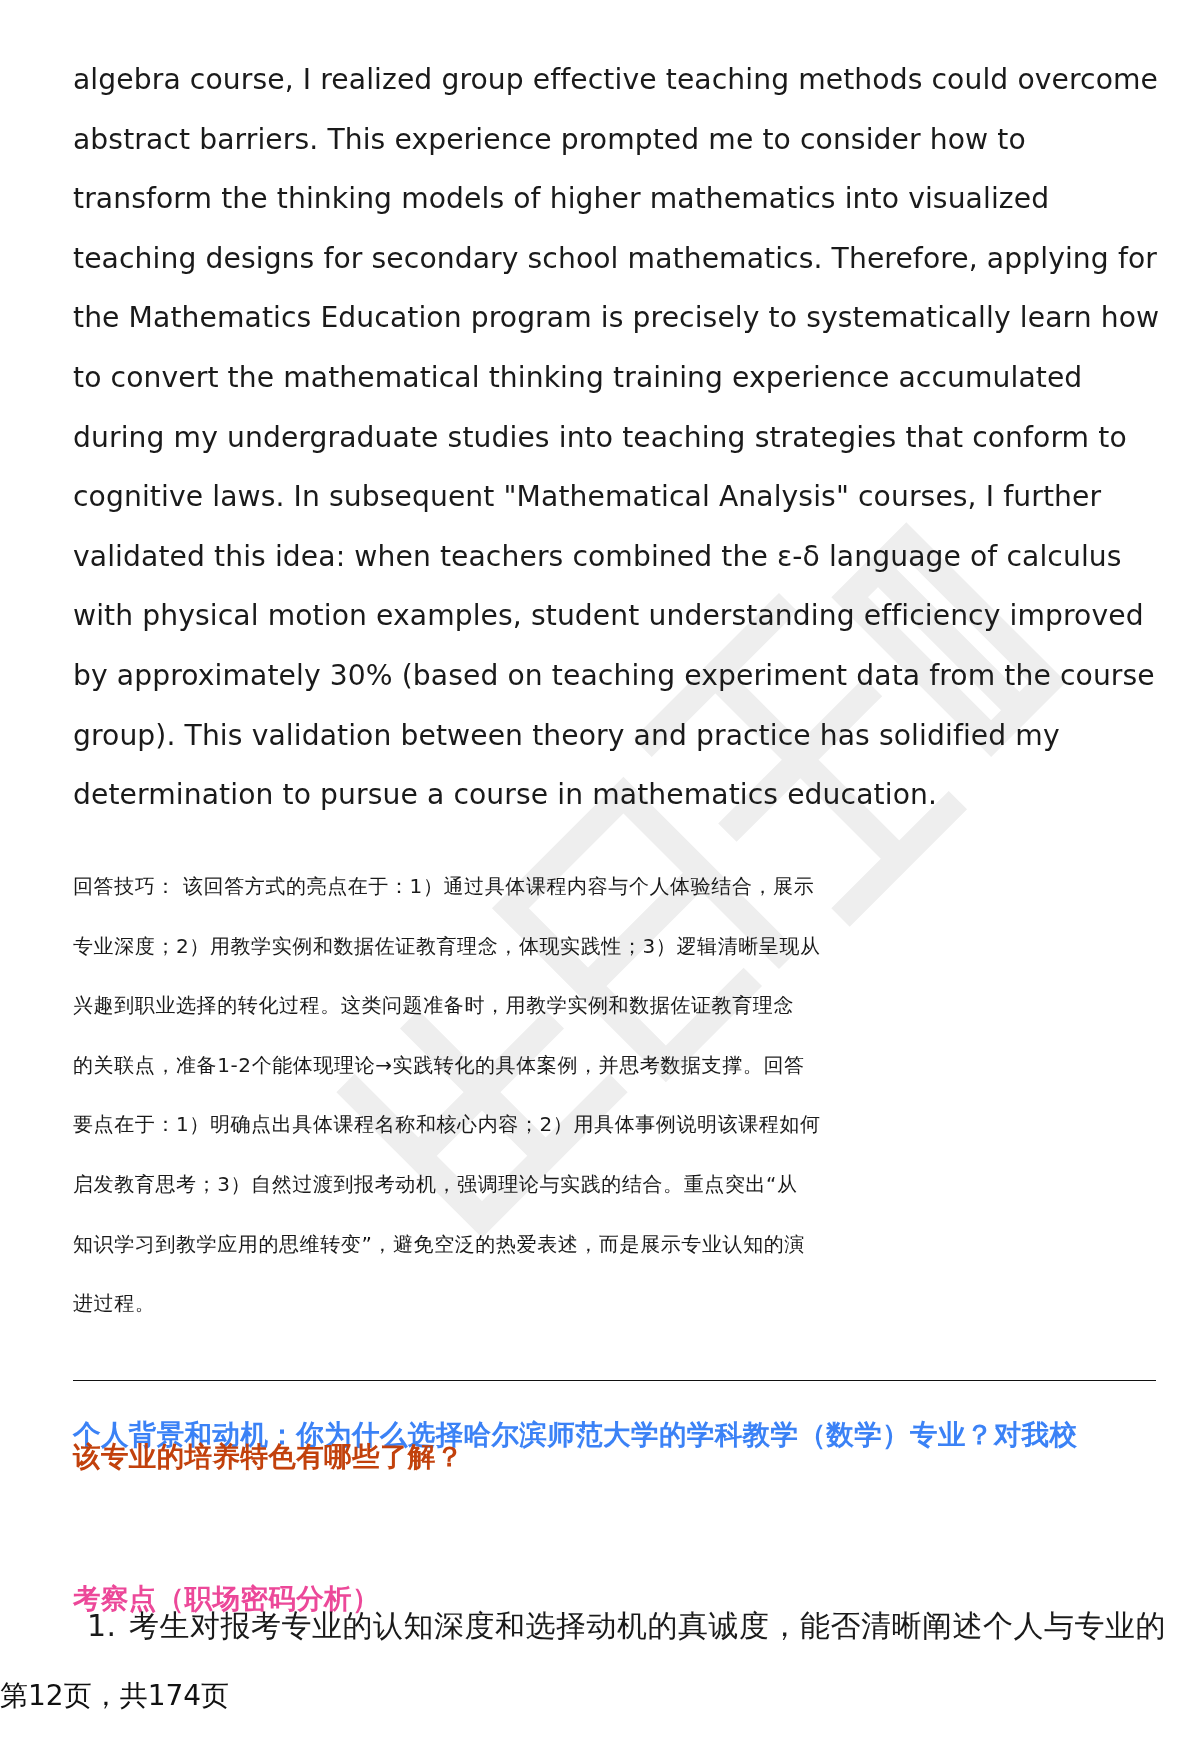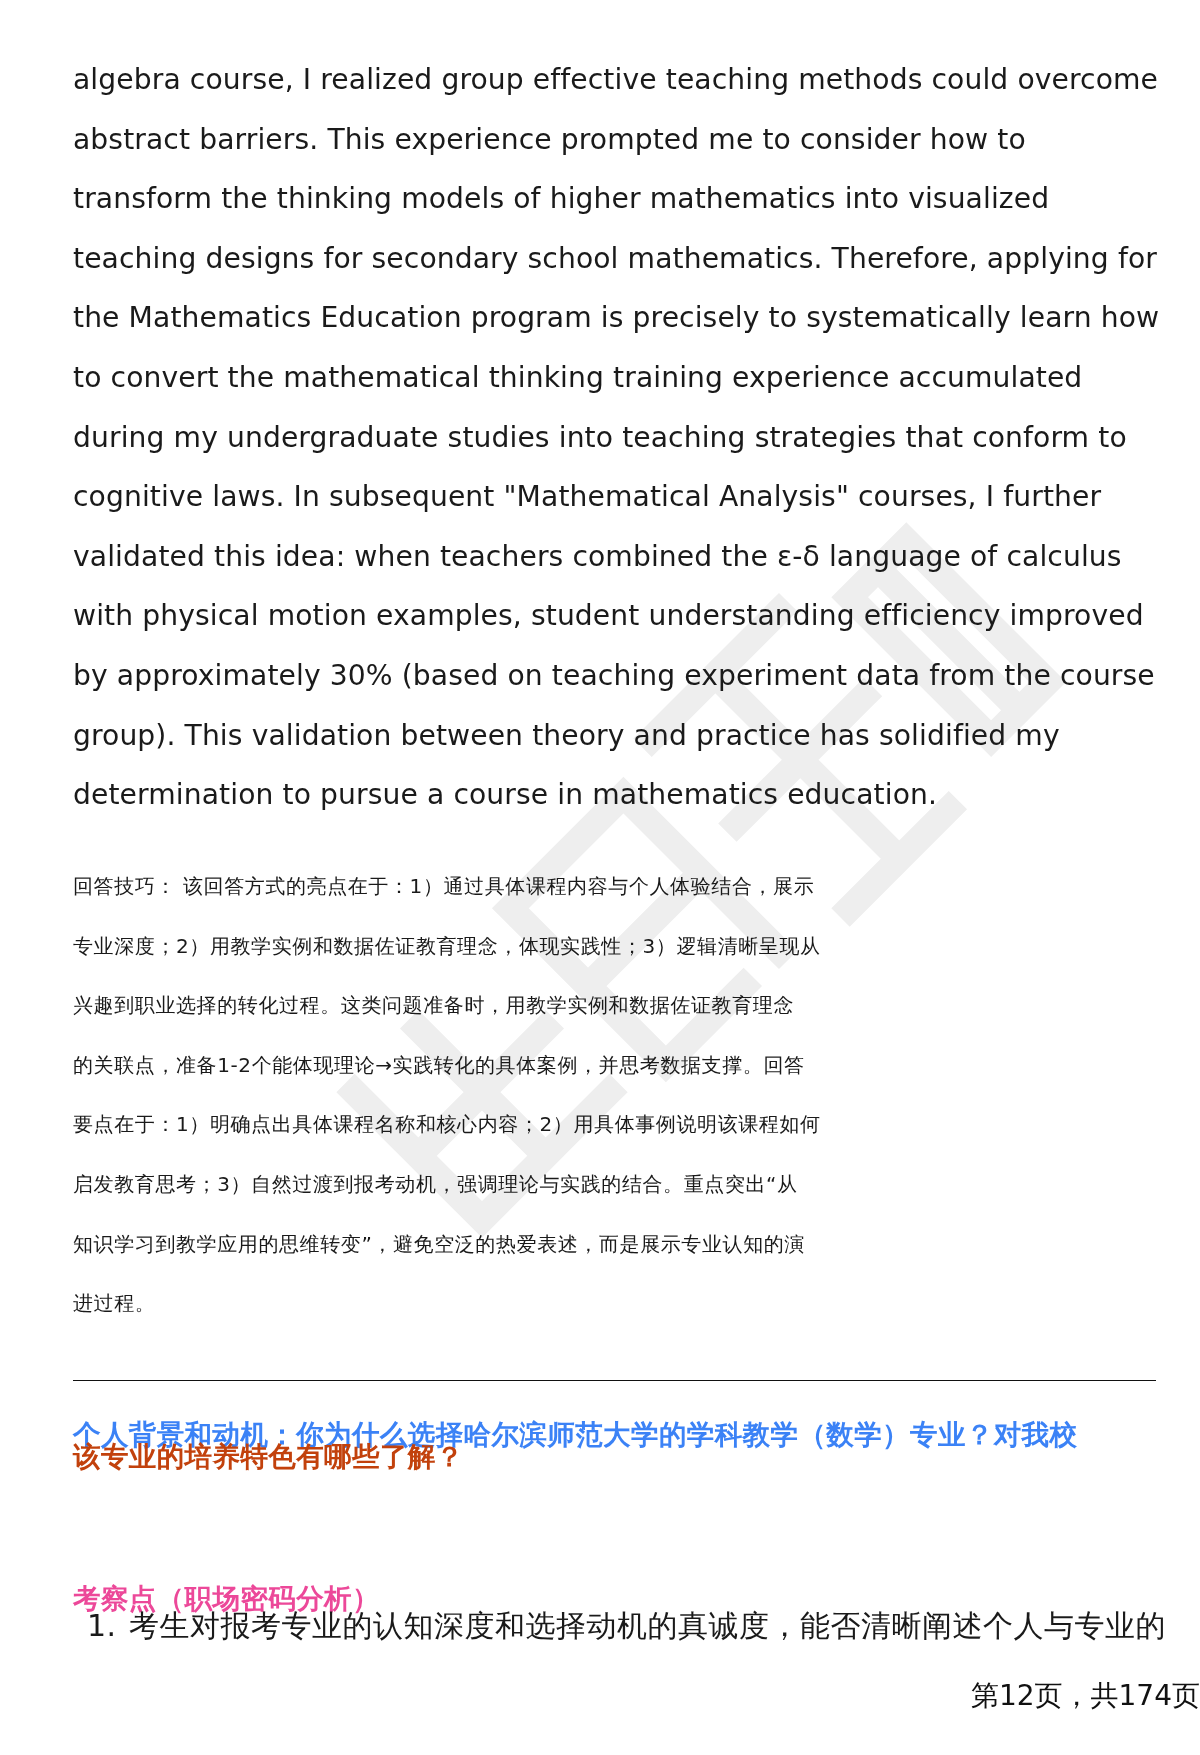--- a/index.html
+++ b/index.html
@@ -28,21 +28,21 @@
   .red-heading {
     position: absolute; left: 0; white-space: nowrap; color: #e0121f;
     font-weight: bold; font-size: 27.5px; line-height: 40px; letter-spacing: 0.4px;
   }
   .list-item {
     position: absolute; left: 14px; white-space: nowrap;
     font-size: 30px; line-height: 40px; letter-spacing: 0.5px;
   }
   .list-num { display: inline-block; width: 42px; }
   .footer {
-    position: absolute; left: 0; width: 1200px; top: 1676px; text-align: right;
+    position: absolute; left: 0; width: 1200px; top: 1676px; text-align: left;
     font-size: 28px; line-height: 40px; color: #111; z-index: 1;
   }
 </style>
 </head>
 <body>
 
 <svg class="watermark" viewBox="0 0 1000 1000">
   <g fill="none" stroke="#eeeeee" stroke-width="26" stroke-linecap="square" transform="rotate(-45 500 500)">
     <path d="M120 420 L120 600 L300 600 M210 420 L210 600 M120 510 L300 510"></path>
     <path d="M360 400 L520 400 L520 620 M360 400 L360 620 L470 620 M360 510 L520 510"></path>

